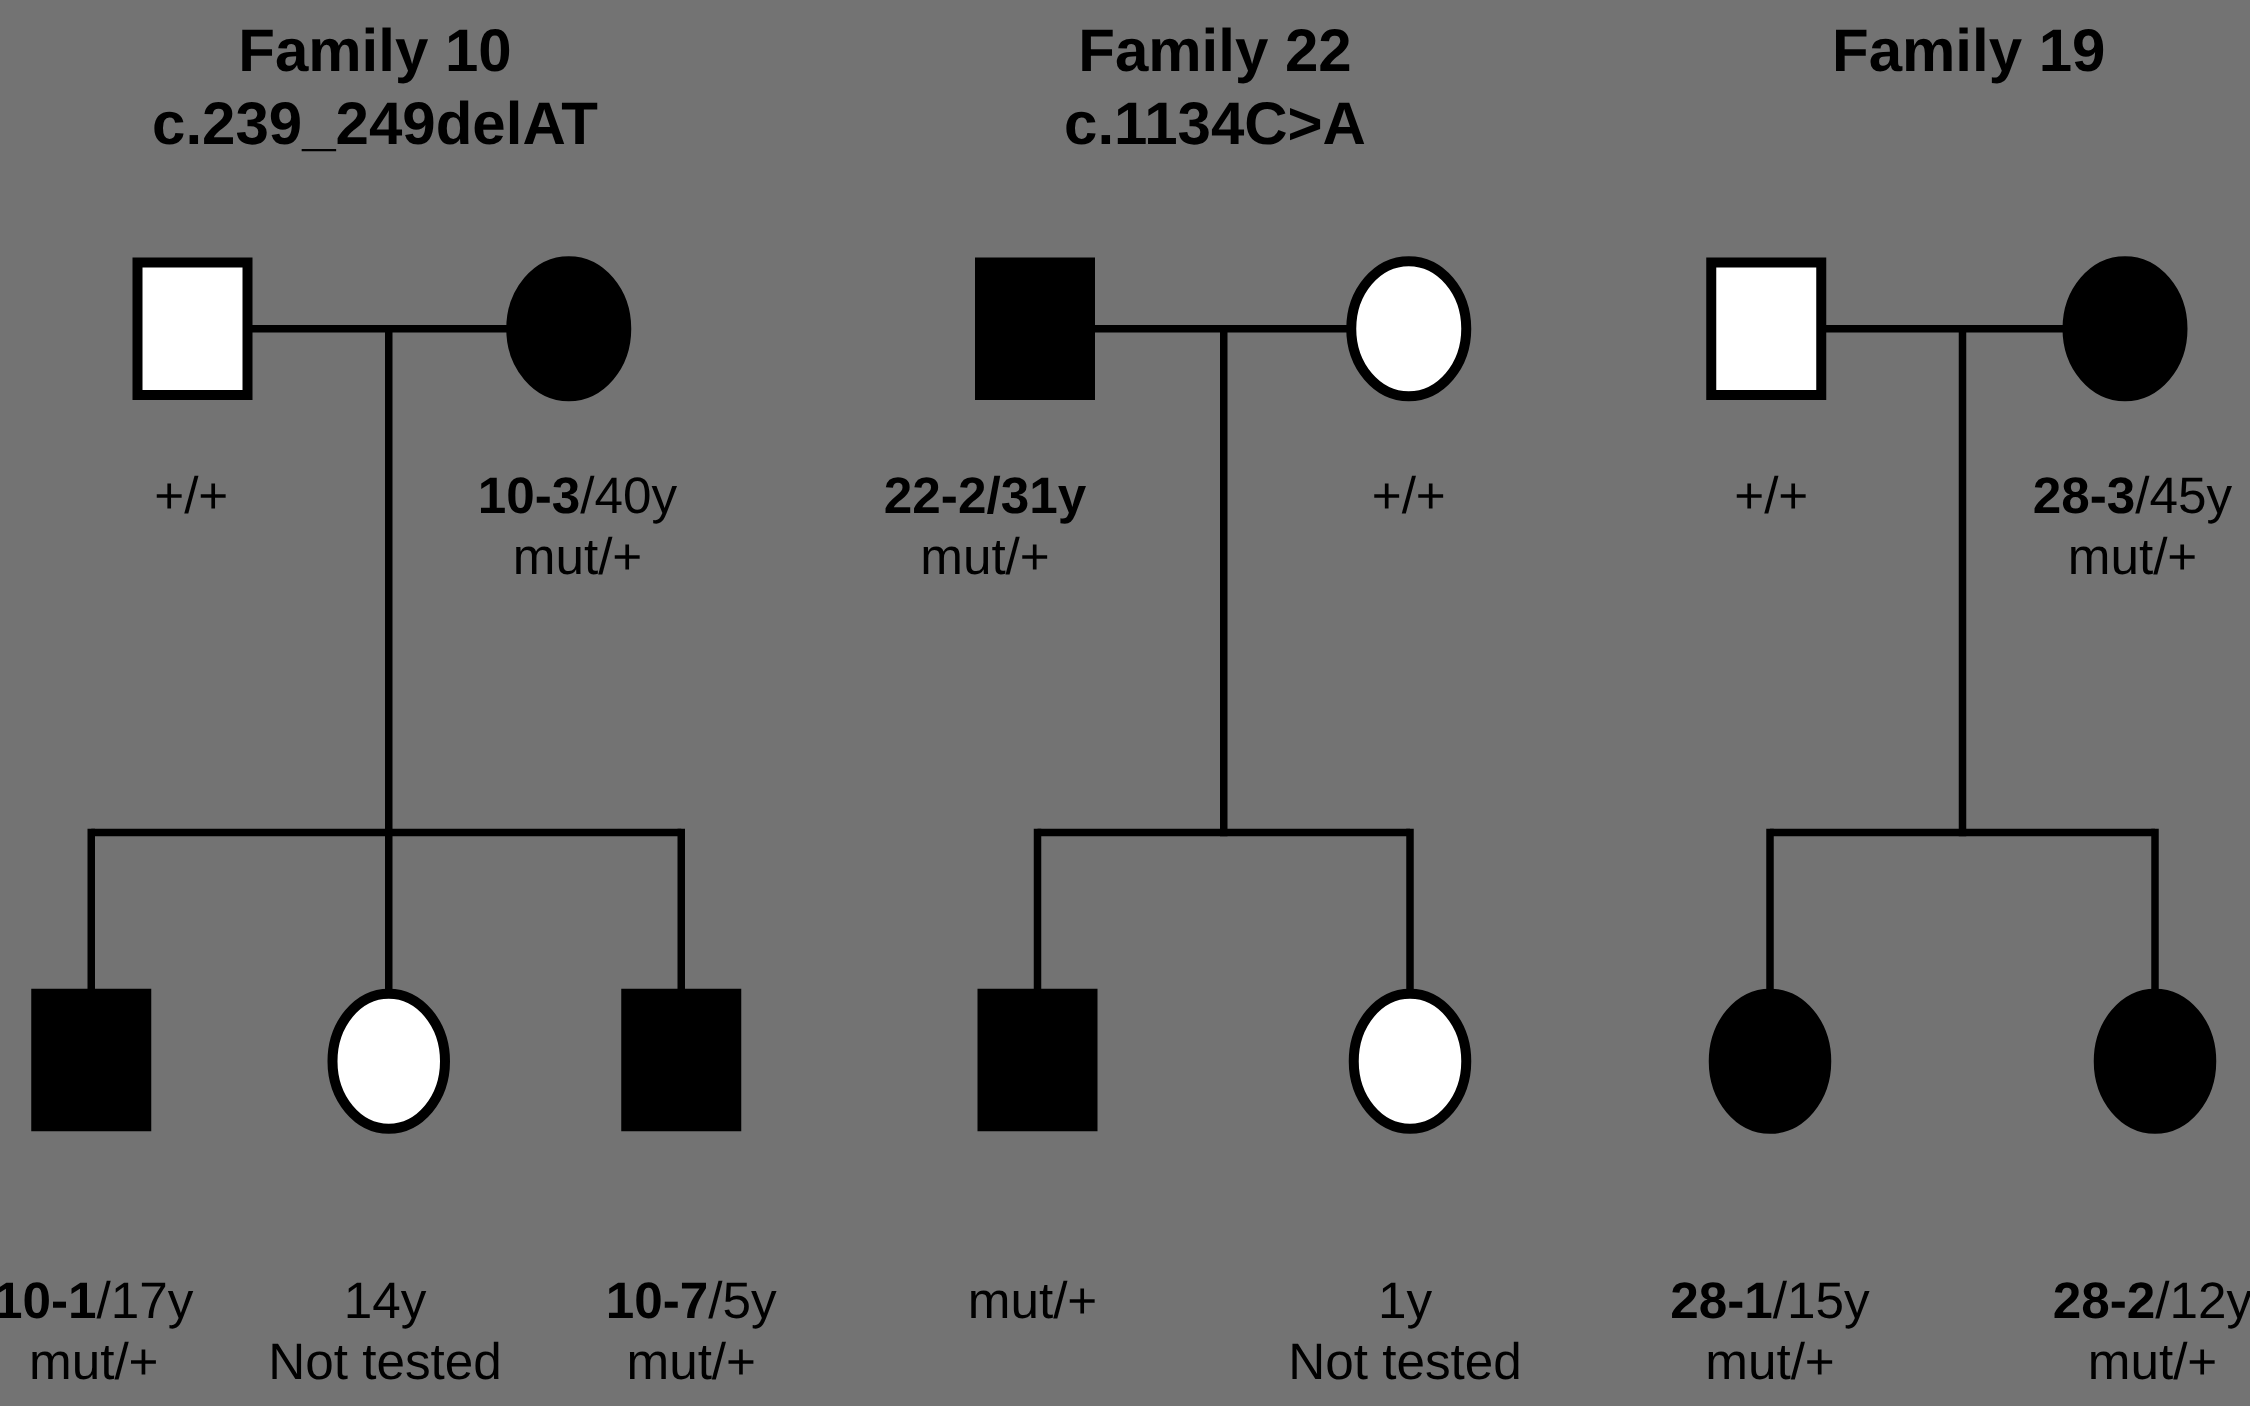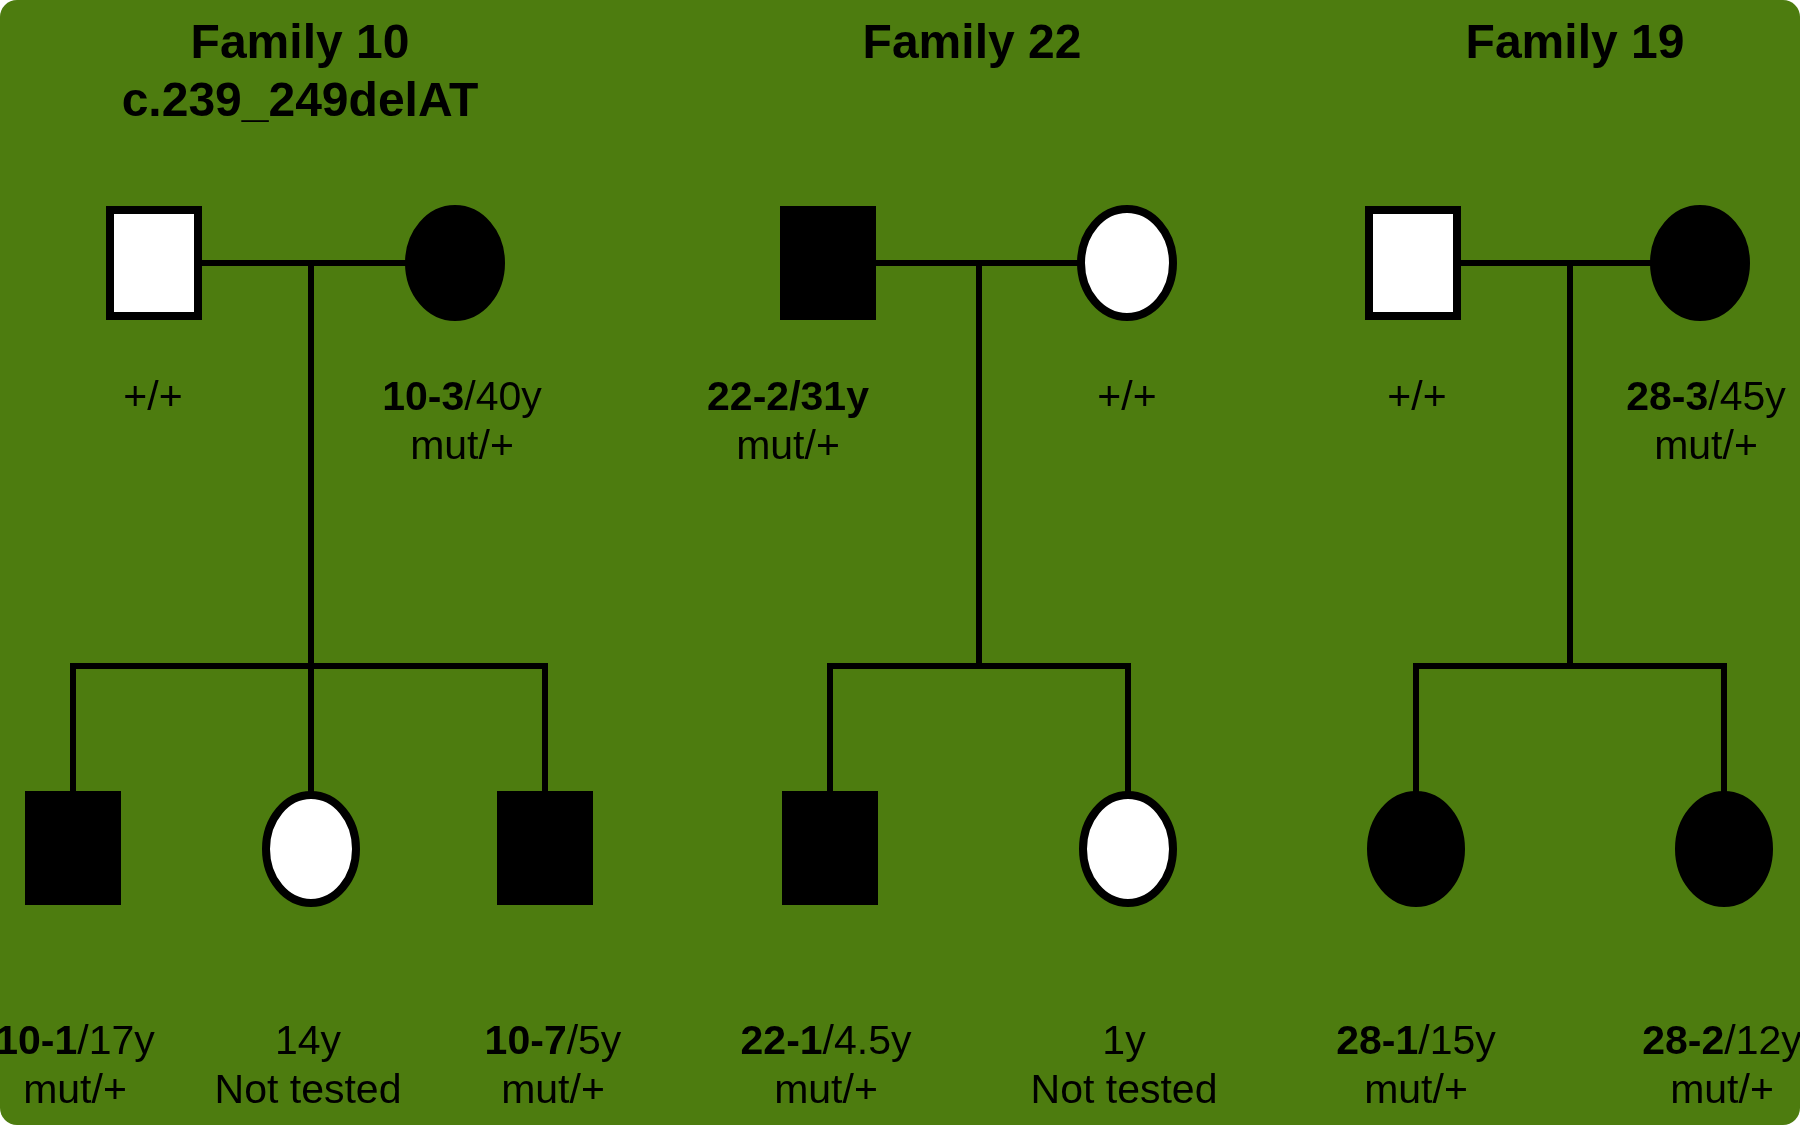--- a/index.html
+++ b/index.html
@@ -4,25 +4,24 @@
 <style>
   html, body {
     margin: 0;
     padding: 0;
     background: #ffffff;
   }
   .stage {
     position: relative;
     width: 1800px;
     height: 1125px;
-    background: #4d7c0f;
+    background: #737373;
     overflow: hidden;
     font-family: "Liberation Sans", sans-serif;
     color: #000000;
-    border-radius: 17px;
   }
   .stage svg {
     position: absolute;
     left: 0;
     top: 0;
   }
   .fam-title {
     position: absolute;
     top: 13px;
     transform: translateX(-50%);
@@ -97,20 +96,21 @@
       <ellipse class="person" cx="1724" cy="849" rx="45" ry="54" fill="#000000"></ellipse>
     </g>
   </svg>
 
   <div class="fam-title" style="left:300px">
     <div>Family 10</div>
     <div>c.239_249delAT</div>
   </div>
   <div class="fam-title" style="left:972px">
     <div>Family 22</div>
+    <div>c.1134C&gt;A</div>
   </div>
   <div class="fam-title" style="left:1575px">
     <div>Family 19</div>
   </div>
 
   <div class="label parent-label" style="left:153px">
     <div><span class="b"></span><span>+/+</span></div>
     <div></div>
   </div>
   <div class="label parent-label" style="left:462px">
@@ -132,21 +132,20 @@
 
   <div class="label parent-label" style="left:788px">
     <div><span class="b">22-2/31y</span><span></span></div>
     <div>mut/+</div>
   </div>
   <div class="label parent-label" style="left:1127px">
     <div><span class="b"></span><span>+/+</span></div>
     <div></div>
   </div>
   <div class="label child-label" style="left:826px">
-    <div><span class="b">22-1</span><span>/4.5y</span></div>
     <div>mut/+</div>
   </div>
   <div class="label child-label" style="left:1124px">
     <div><span class="b"></span><span>1y</span></div>
     <div>Not tested</div>
   </div>
 
   <div class="label parent-label" style="left:1417px">
     <div><span class="b"></span><span>+/+</span></div>
     <div></div>

